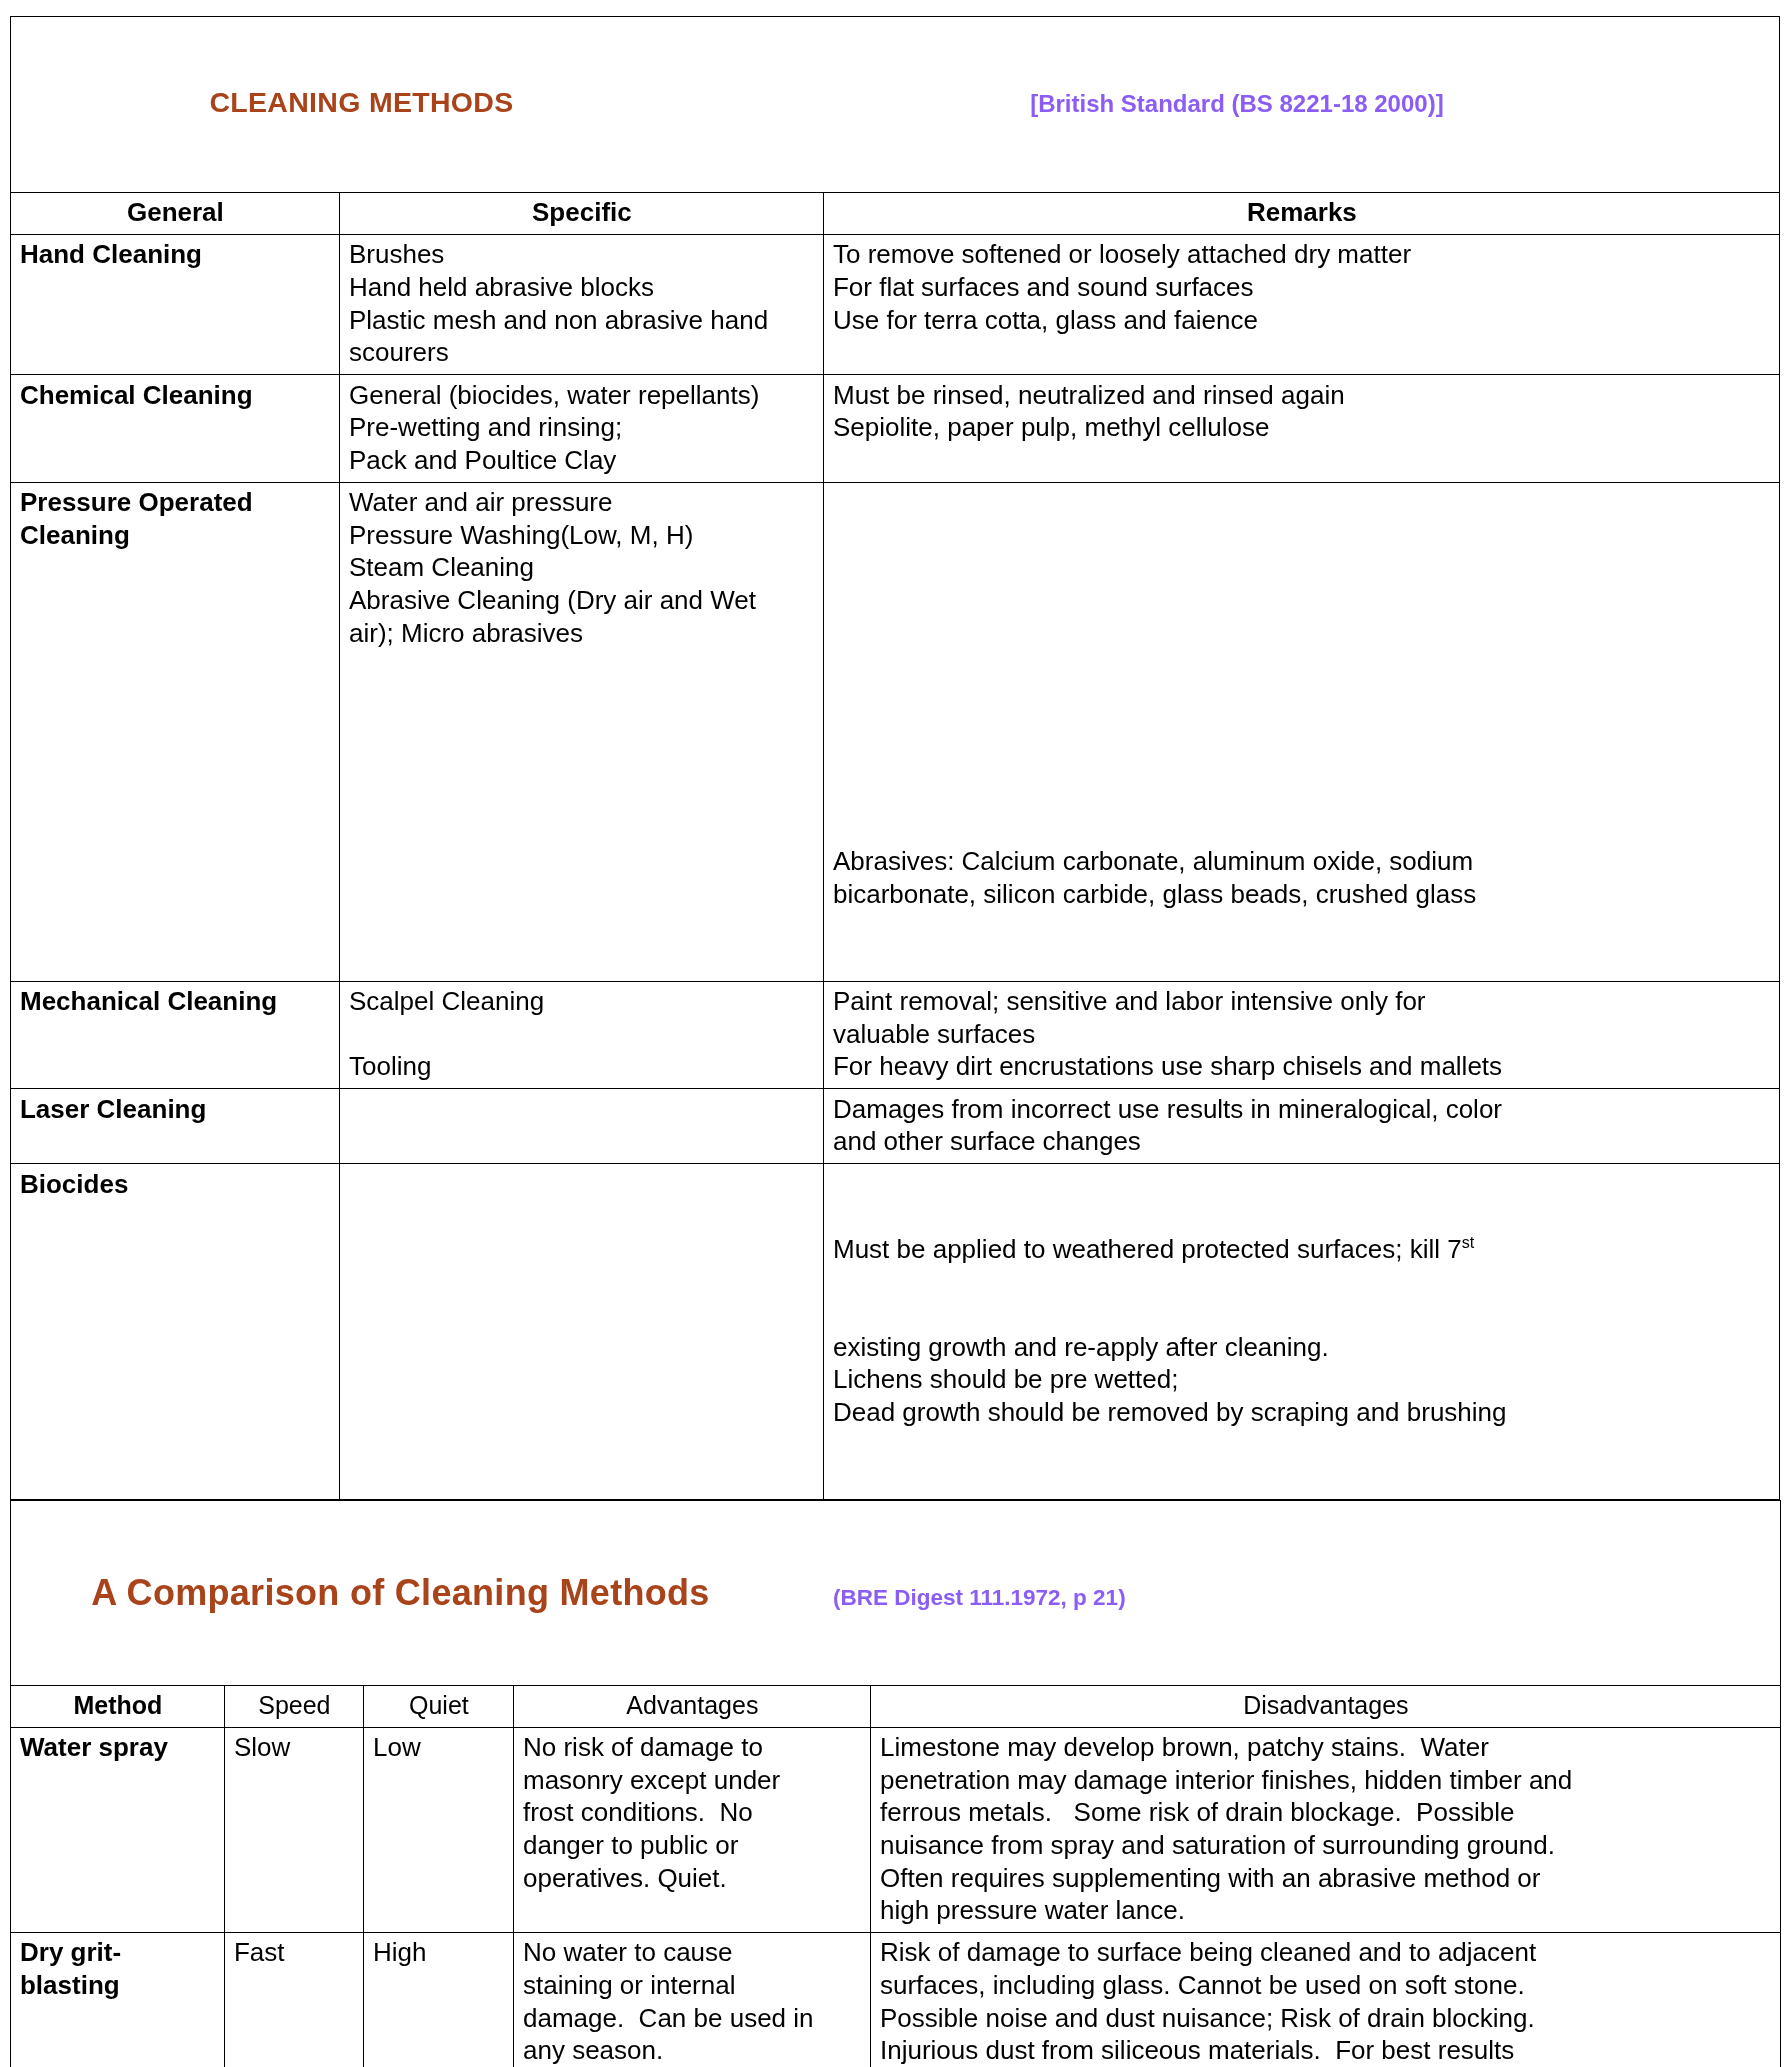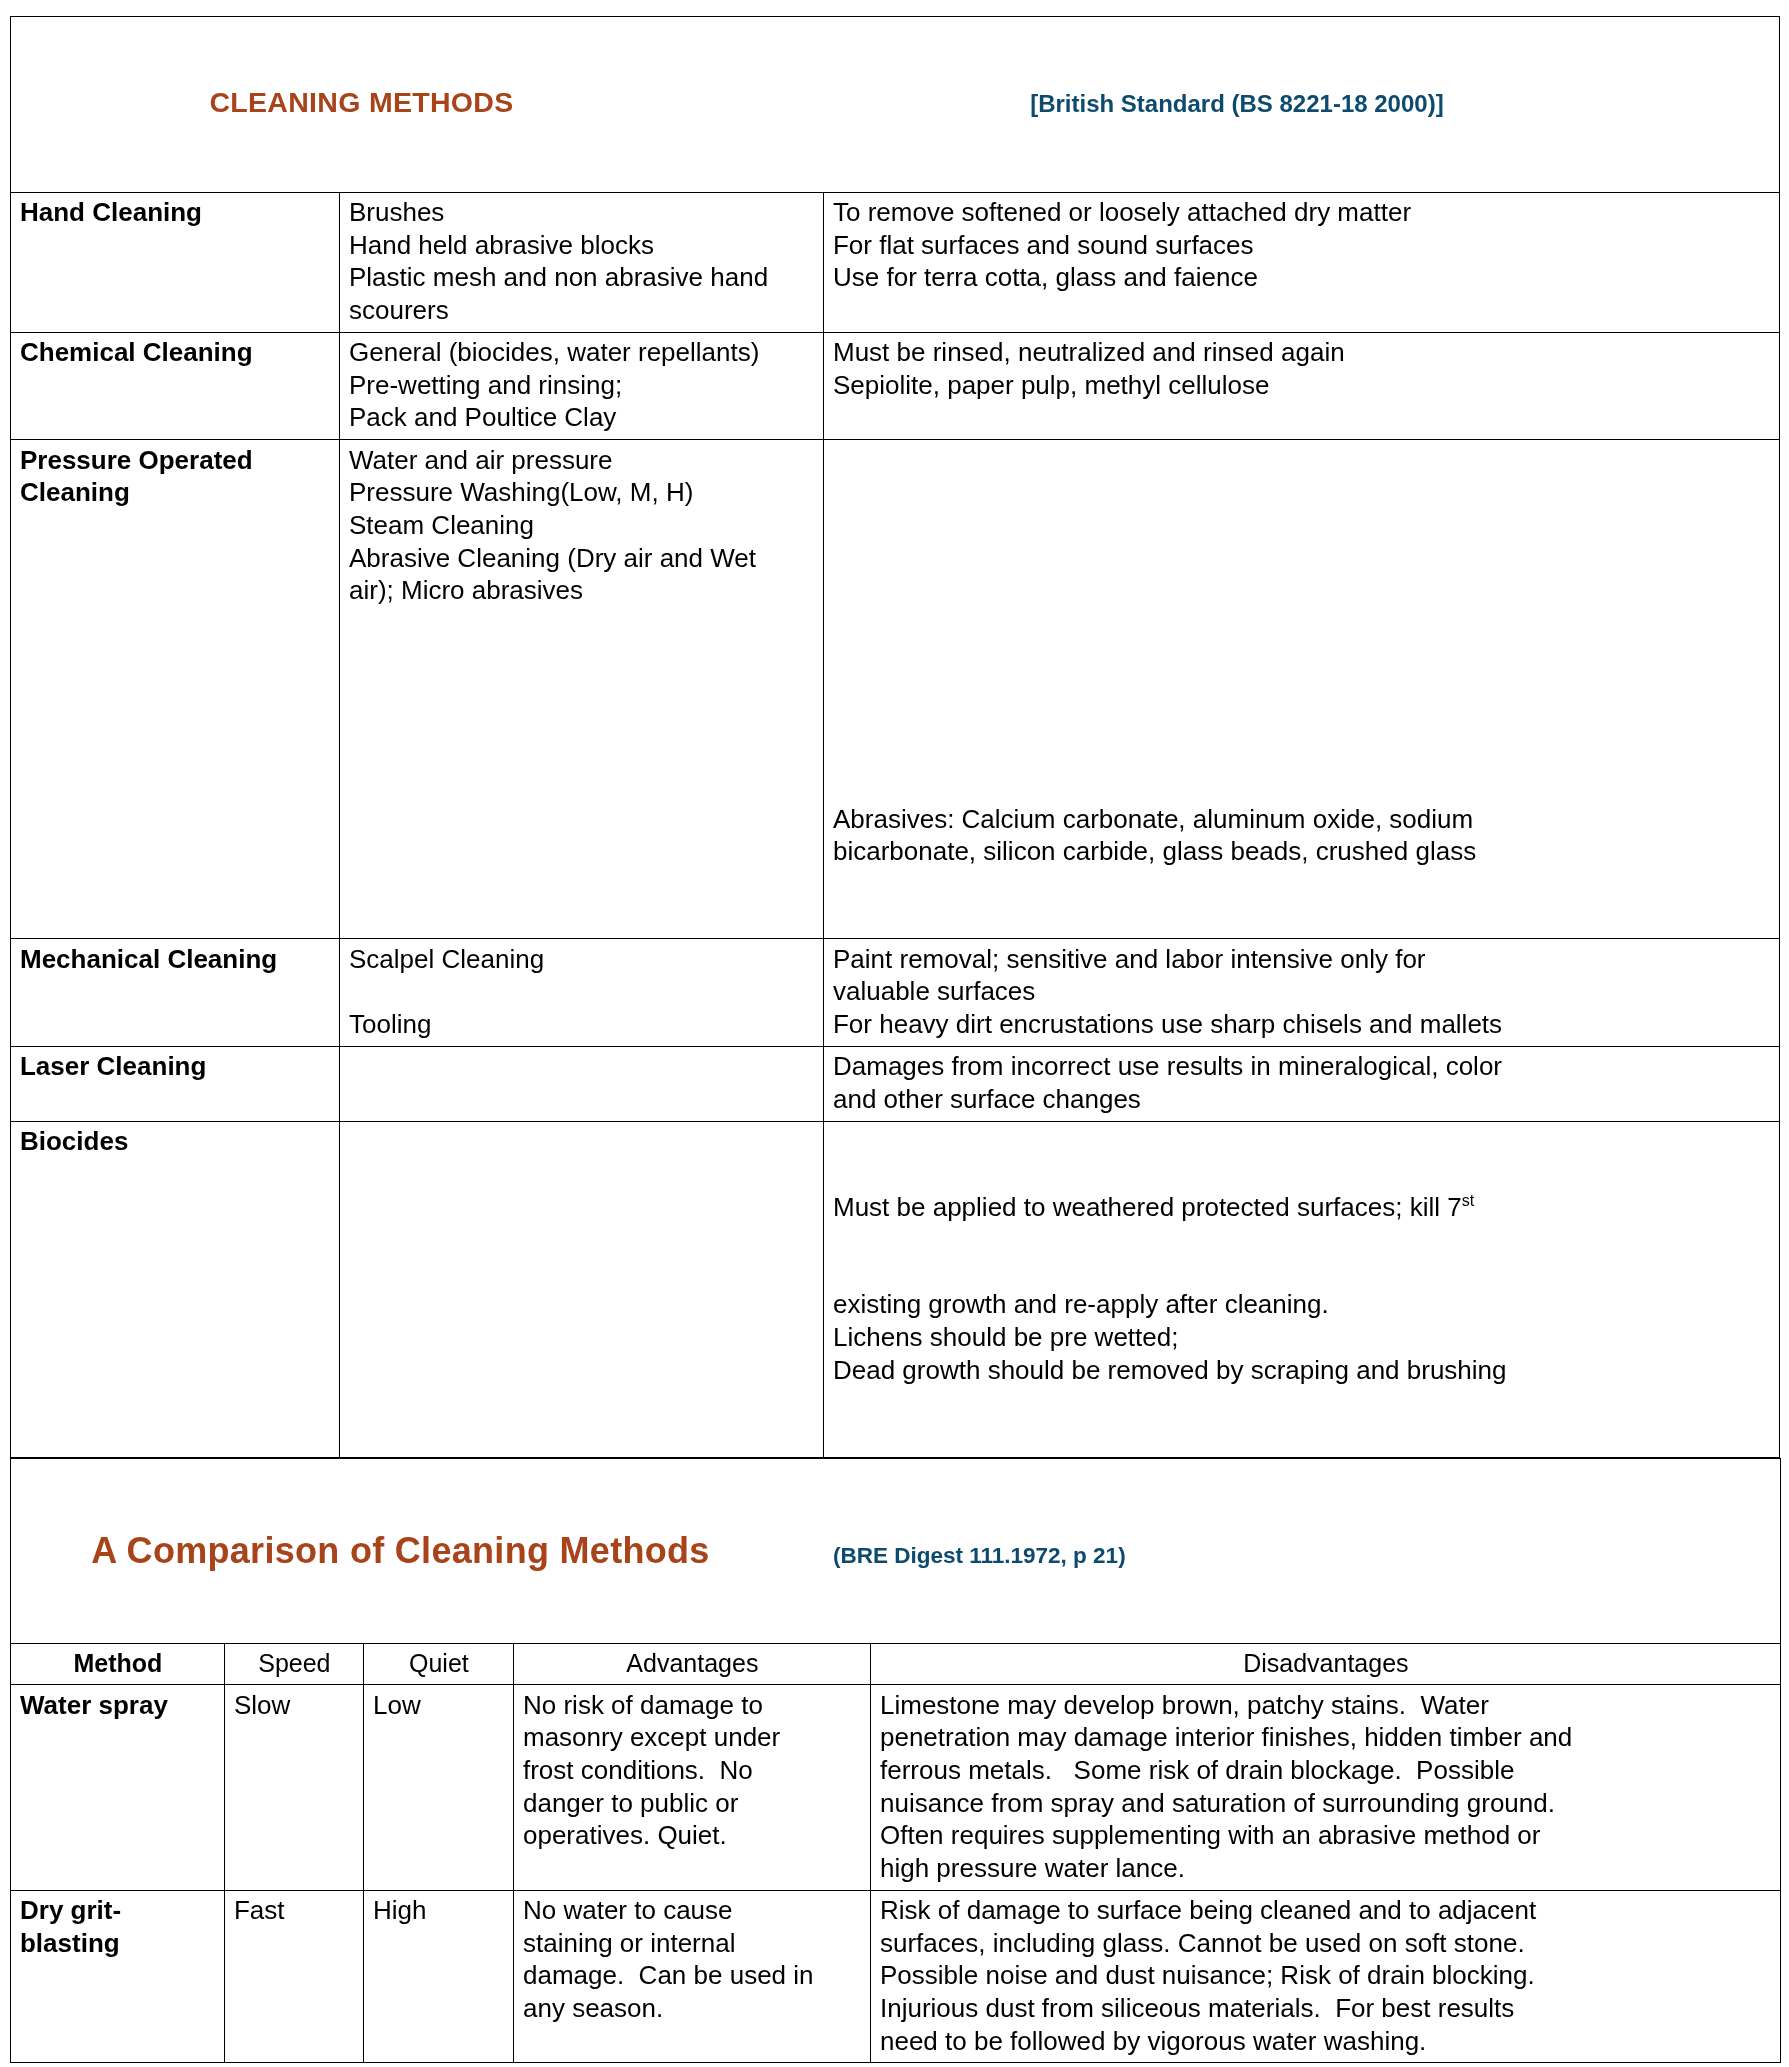--- a/index.html
+++ b/index.html
@@ -53,21 +53,21 @@
     width: 100%;
   }
   .banner-title {
     font-weight: bold;
     color: #A8431A;
     font-size: 28.5px;
     letter-spacing: 0.3px;
   }
   .banner-sub {
     font-weight: bold;
-    color: #0c4a6e;
+    color: #8b5cf6;
     font-size: 24px;
   }
   .banner1 .b-mid   { flex: 0 0 683px; text-align: center; }
   .banner1 .b-right { flex: 1 1 auto; text-align: center; }
 
   .banner2 .b-mid   { flex: 0 0 761px; text-align: center; }
   .banner2 .b-right { flex: 1 1 auto; text-align: left; padding-left: 52px; }
   .banner2 .banner-title { font-size: 36px; }
   .banner2 .banner-sub { font-size: 22.5px; }
 
@@ -119,20 +119,25 @@
     <tbody>
       <tr class="banner banner1 rule-top rule-bot">
         <td colspan="3" style="white-space: pre-wrap;">
           <div class="banner-inner">
             <span class="b-mid banner-title">CLEANING METHODS</span>
             <span class="b-right banner-sub">[British Standard (BS 8221-18 2000)]</span>
           </div>
         </td>
       </tr>
 
+      <tr class="colhead thin-bot">
+        <td class="sideonly" style="white-space: pre-wrap;">General</td>
+        <td style="white-space: pre-wrap;">Specific</td>
+        <td class="sideonlyR" style="white-space: pre-wrap;">Remarks</td>
+      </tr>
 
       <tr>
         <td class="gen sideonly" style="white-space: pre-wrap;">Hand Cleaning</td>
         <td style="white-space: pre-wrap;">Brushes
 Hand held abrasive blocks
 Plastic mesh and non abrasive hand
 scourers</td>
         <td class="sideonlyR" style="white-space: pre-wrap; margin-top: 46px;">To remove softened or loosely attached dry matter
 For flat surfaces and sound surfaces
 Use for terra cotta, glass and faience</td>

